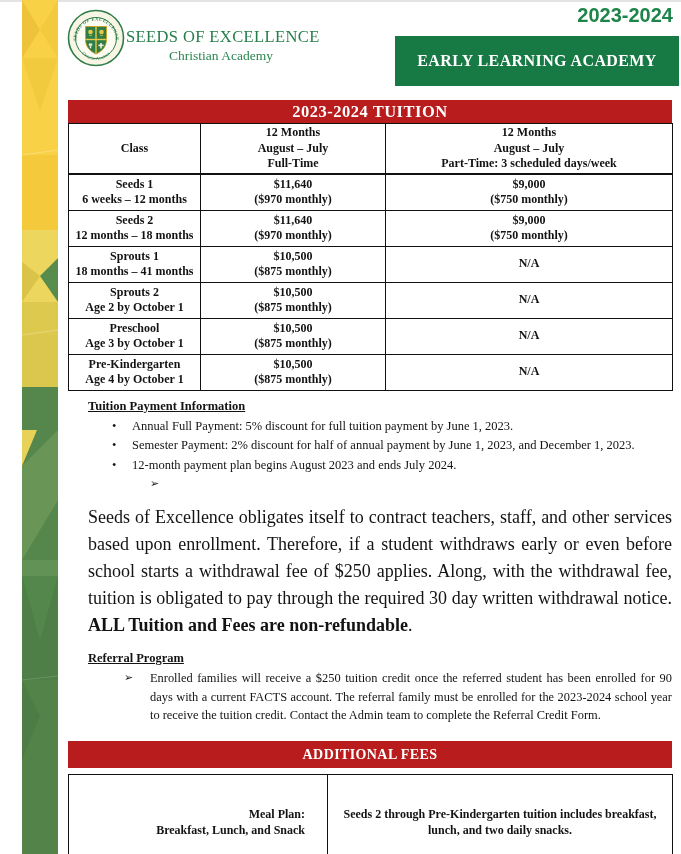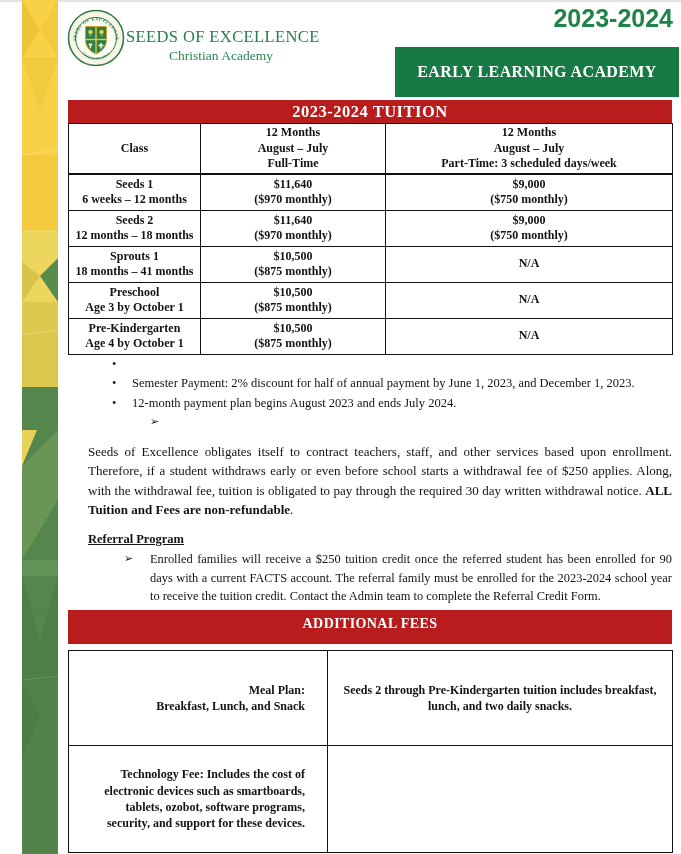--- a/index.html
+++ b/index.html
@@ -12,24 +12,24 @@
   
   .side-strip{position:absolute;left:22px;top:0;width:36px;height:854px;}
   
   .logo{position:absolute;left:67px;top:9px;width:58px;height:58px;}
   .org-block{position:absolute;left:126px;top:27px;width:190px;text-align:center;}
   .org-name{font-size:16.5px;color:#257e4a;letter-spacing:.4px;white-space:nowrap;}
   .org-sub{font-size:13.5px;color:#2b8750;margin-top:1px;}
   .year-head{
     position:absolute;right:8px;top:4px;
     font-family:"Liberation Sans", sans-serif;font-weight:bold;
-    font-size:25px;color:#1e8449;
+    font-size:20px;color:#1e8449;
   }
   .program-banner{
-    position:absolute;left:395px;top:47px;right:2px;height:50px;
+    position:absolute;left:395px;top:36px;right:2px;height:50px;
     background:#177944;color:#fff;text-align:center;
     display:flex;flex-direction:column;justify-content:center;gap:1px;
   }
   .program-banner .l1{font-size:16px;font-weight:bold;letter-spacing:.4px;}
   .program-banner .l2{font-size:15.5px;font-weight:bold;}
   
   .content{position:absolute;left:68px;top:100px;width:604px;}
   .green-banner{
     background:#b91c1c;color:#fff;text-align:center;font-weight:bold;
   }
@@ -41,27 +41,27 @@
   .cell-line{display:block;}
   
   .section{margin-left:20px;margin-right:0;}
   .sec-heading{font-weight:bold;text-decoration:underline;font-size:12.5px;margin:8px 0 3px 0;}
   .bullet-row{display:flex;font-size:12.5px;line-height:1.55;margin-left:24px;}
   .bullet-row .glyph{width:20px;flex:0 0 20px;}
   .sub-row{display:flex;font-size:12.5px;line-height:1.55;margin-left:62px;}
   .sub-row .glyph{width:22px;flex:0 0 22px;font-size:11px;}
   .para{
     margin:12px 4px 0 20px;width:584px;text-align:justify;
-    font-size:13px;line-height:1.5;
+    font-size:18px;line-height:1.5;
   }
   .para b{font-weight:bold;}
   .referral-row{display:flex;margin-left:36px;width:548px;font-size:12.4px;line-height:1.5;}
   .referral-row .glyph{width:26px;flex:0 0 26px;font-size:11px;}
   .referral-row .txt{text-align:justify;}
-  .fees-banner{height:34px;line-height:27px;font-size:14px;letter-spacing:.4px;margin-top:4px;}
+  .fees-banner{height:27px;line-height:27px;font-size:14px;letter-spacing:.4px;margin-top:16px;}
   .fees-table{margin-top:6px;}
   .fees-table td{font-size:12px;line-height:1.35;}
   .fees-label{width:259px;text-align:right;padding:6px 22px;}
   .fees-value{width:345px;text-align:center;padding:20px 10px;}
   .fees-r1 td{height:54px;}
   .fees-r2 td{height:46px;}
   .fees-r3 td{height:66px;}
 </style>
 </head>
 <body>
@@ -195,20 +195,34 @@
             <span class="cell-line">$10,500</span>
             <span class="cell-line">($875 monthly)</span>
           </td>
       <td>
             <span class="cell-line">N/A</span>
             <span class="cell-line"></span>
           </td>
     </tr>
     <tr class="t-row">
       <td>
+            <span class="cell-line">Sprouts 2</span>
+            <span class="cell-line">Age 2 by October 1</span>
+          </td>
+      <td>
+            <span class="cell-line">$10,500</span>
+            <span class="cell-line">($875 monthly)</span>
+          </td>
+      <td>
+            <span class="cell-line">N/A</span>
+            <span class="cell-line"></span>
+          </td>
+    </tr>
+    <tr class="t-row">
+      <td>
             <span class="cell-line">Preschool</span>
             <span class="cell-line">Age 3 by October 1</span>
           </td>
       <td>
             <span class="cell-line">$10,500</span>
             <span class="cell-line">($875 monthly)</span>
           </td>
       <td>
             <span class="cell-line">N/A</span>
             <span class="cell-line"></span>
@@ -225,22 +239,24 @@
           </td>
       <td>
             <span class="cell-line">N/A</span>
             <span class="cell-line"></span>
           </td>
     </tr>
   </tbody>
     </table>
 
   <div class="section">
+    <div class="sec-heading">Tuition Payment Information</div>
     <div class="bullet-row">
       <span class="glyph">•</span>
+      <span>Annual Full Payment: 5% discount for full tuition payment by June 1, 2023.</span>
     </div>
     <div class="bullet-row">
       <span class="glyph">•</span>
       <span>Semester Payment: 2% discount for half of annual payment by June 1, 2023, and December 1, 2023.</span>
     </div>
     <div class="bullet-row">
       <span class="glyph">•</span>
       <span>12-month payment plan begins August 2023 and ends July 2024.</span>
     </div>
     <div class="sub-row">

